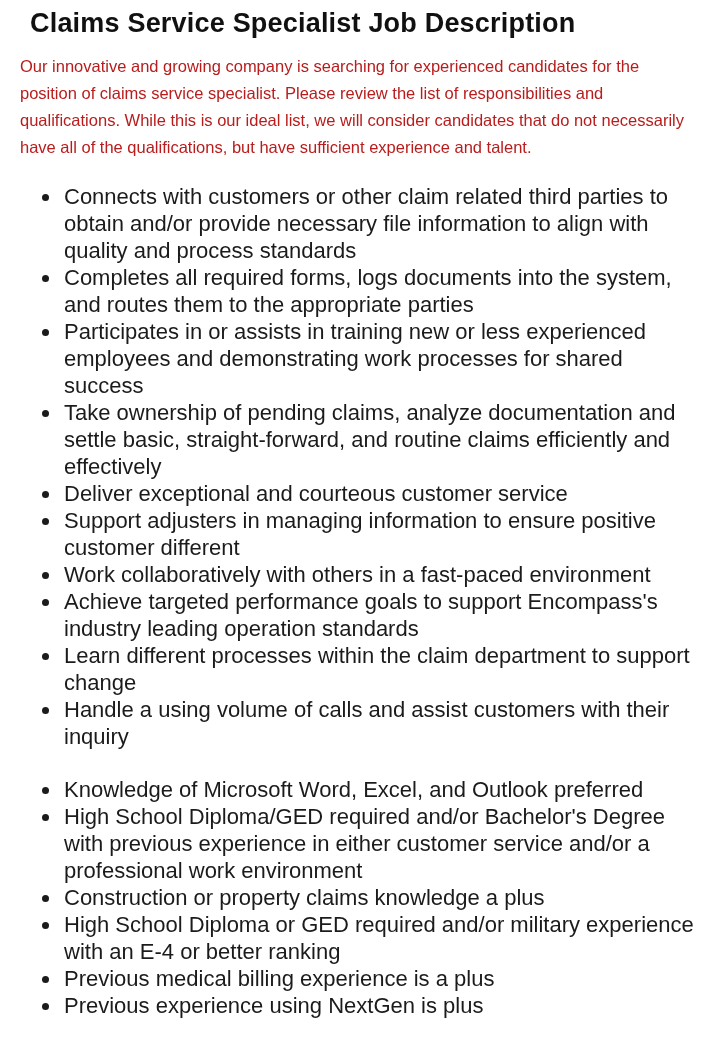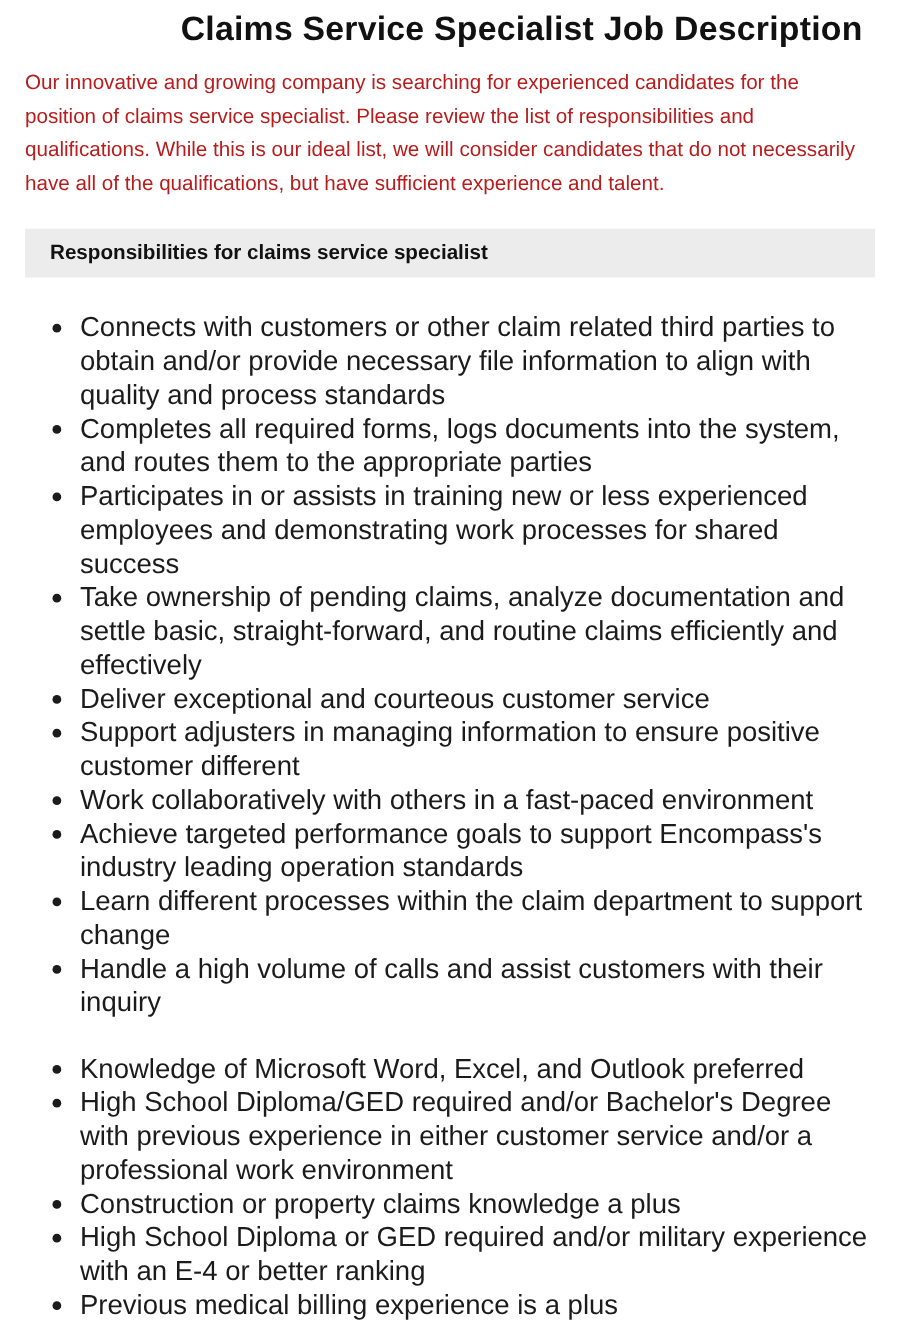--- a/index.html
+++ b/index.html
@@ -12,21 +12,21 @@
     width: 720px;
     min-height: 1057px;
     margin: 0 auto;
   }
   .page {
     padding: 4px 20px 24px 20px;
   }
   .doc-title {
     font-size: 27px;
     font-weight: bold;
-    text-align: right;
+    text-align: left;
     letter-spacing: 0.2px;
     padding: 4px 10px 14px 10px;
     color: #111111;
   }
   .intro {
     font-size: 16.5px;
     line-height: 27px;
     margin-bottom: 22px;
     color: #b91c1c;
   }
@@ -52,33 +52,32 @@
 </style>
 </head>
 <body>
 
 <div class="page">
 
   <h1 class="doc-title">Claims Service Specialist Job Description</h1>
 
   <p class="intro">Our innovative and growing company is searching for experienced candidates for the position of claims service specialist. Please review the list of responsibilities and qualifications. While this is our ideal list, we will consider candidates that do not necessarily have all of the qualifications, but have sufficient experience and talent.</p>
 
-  <div class="section-header">Responsibilities for claims service specialist</div>
 
   <ul class="bullet-list">
     <li>Connects with customers or other claim related third parties to obtain and/or provide necessary file information to align with quality and process standards</li>
     <li>Completes all required forms, logs documents into the system, and routes them to the appropriate parties</li>
     <li>Participates in or assists in training new or less experienced employees and demonstrating work processes for shared success</li>
     <li>Take ownership of pending claims, analyze documentation and settle basic, straight-forward, and routine claims efficiently and effectively</li>
     <li>Deliver exceptional and courteous customer service</li>
     <li>Support adjusters in managing information to ensure positive customer different</li>
     <li>Work collaboratively with others in a fast-paced environment</li>
     <li>Achieve targeted performance goals to support Encompass's industry leading operation standards</li>
     <li>Learn different processes within the claim department to support change</li>
-    <li>Handle a high volume of calls and assist customers with their inquiry</li>
+    <li>Handle a using volume of calls and assist customers with their inquiry</li>
   </ul>
 
 
   <ul class="bullet-list">
     <li>Knowledge of Microsoft Word, Excel, and Outlook preferred</li>
     <li>High School Diploma/GED required and/or Bachelor's Degree with previous experience in either customer service and/or a professional work environment</li>
     <li>Construction or property claims knowledge a plus</li>
     <li>High School Diploma or GED required and/or military experience with an E-4 or better ranking</li>
     <li>Previous medical billing experience is a plus</li>
     <li>Previous experience using NextGen is plus</li>

